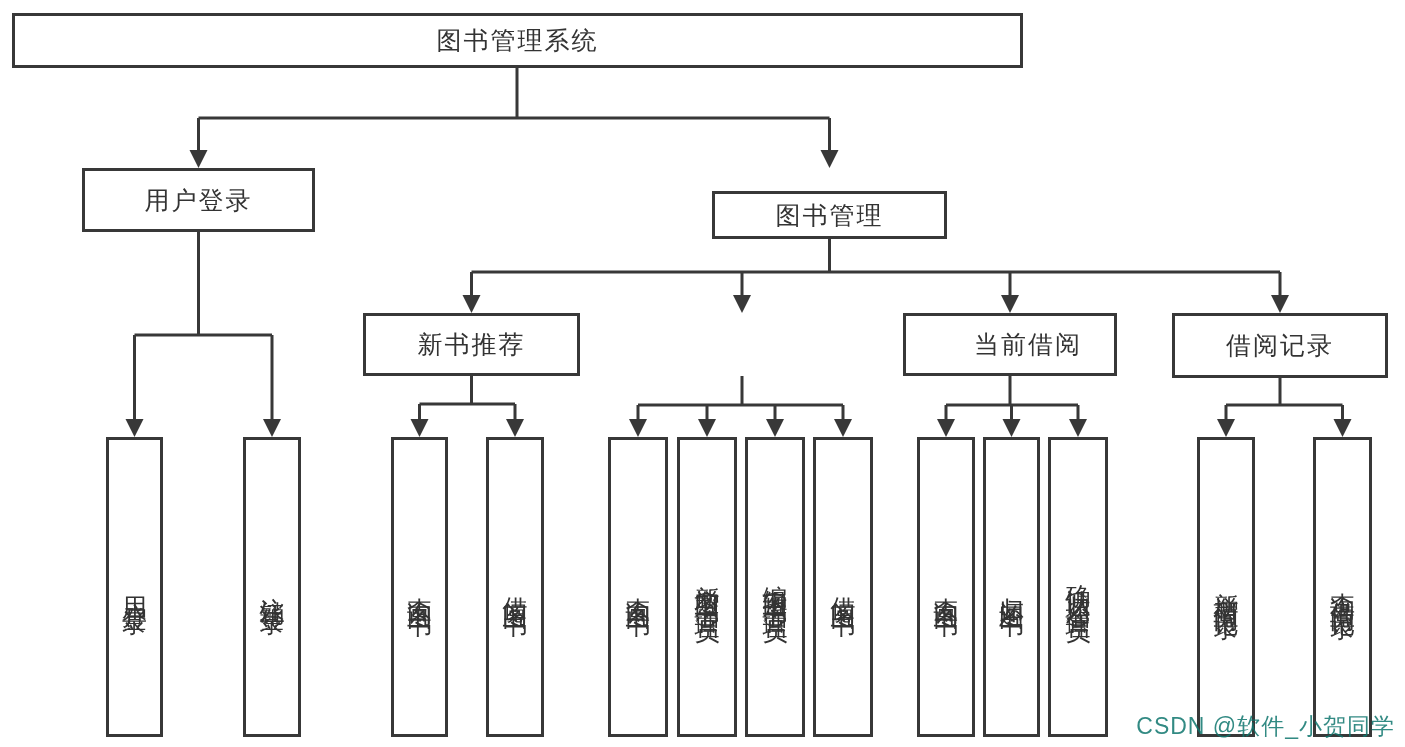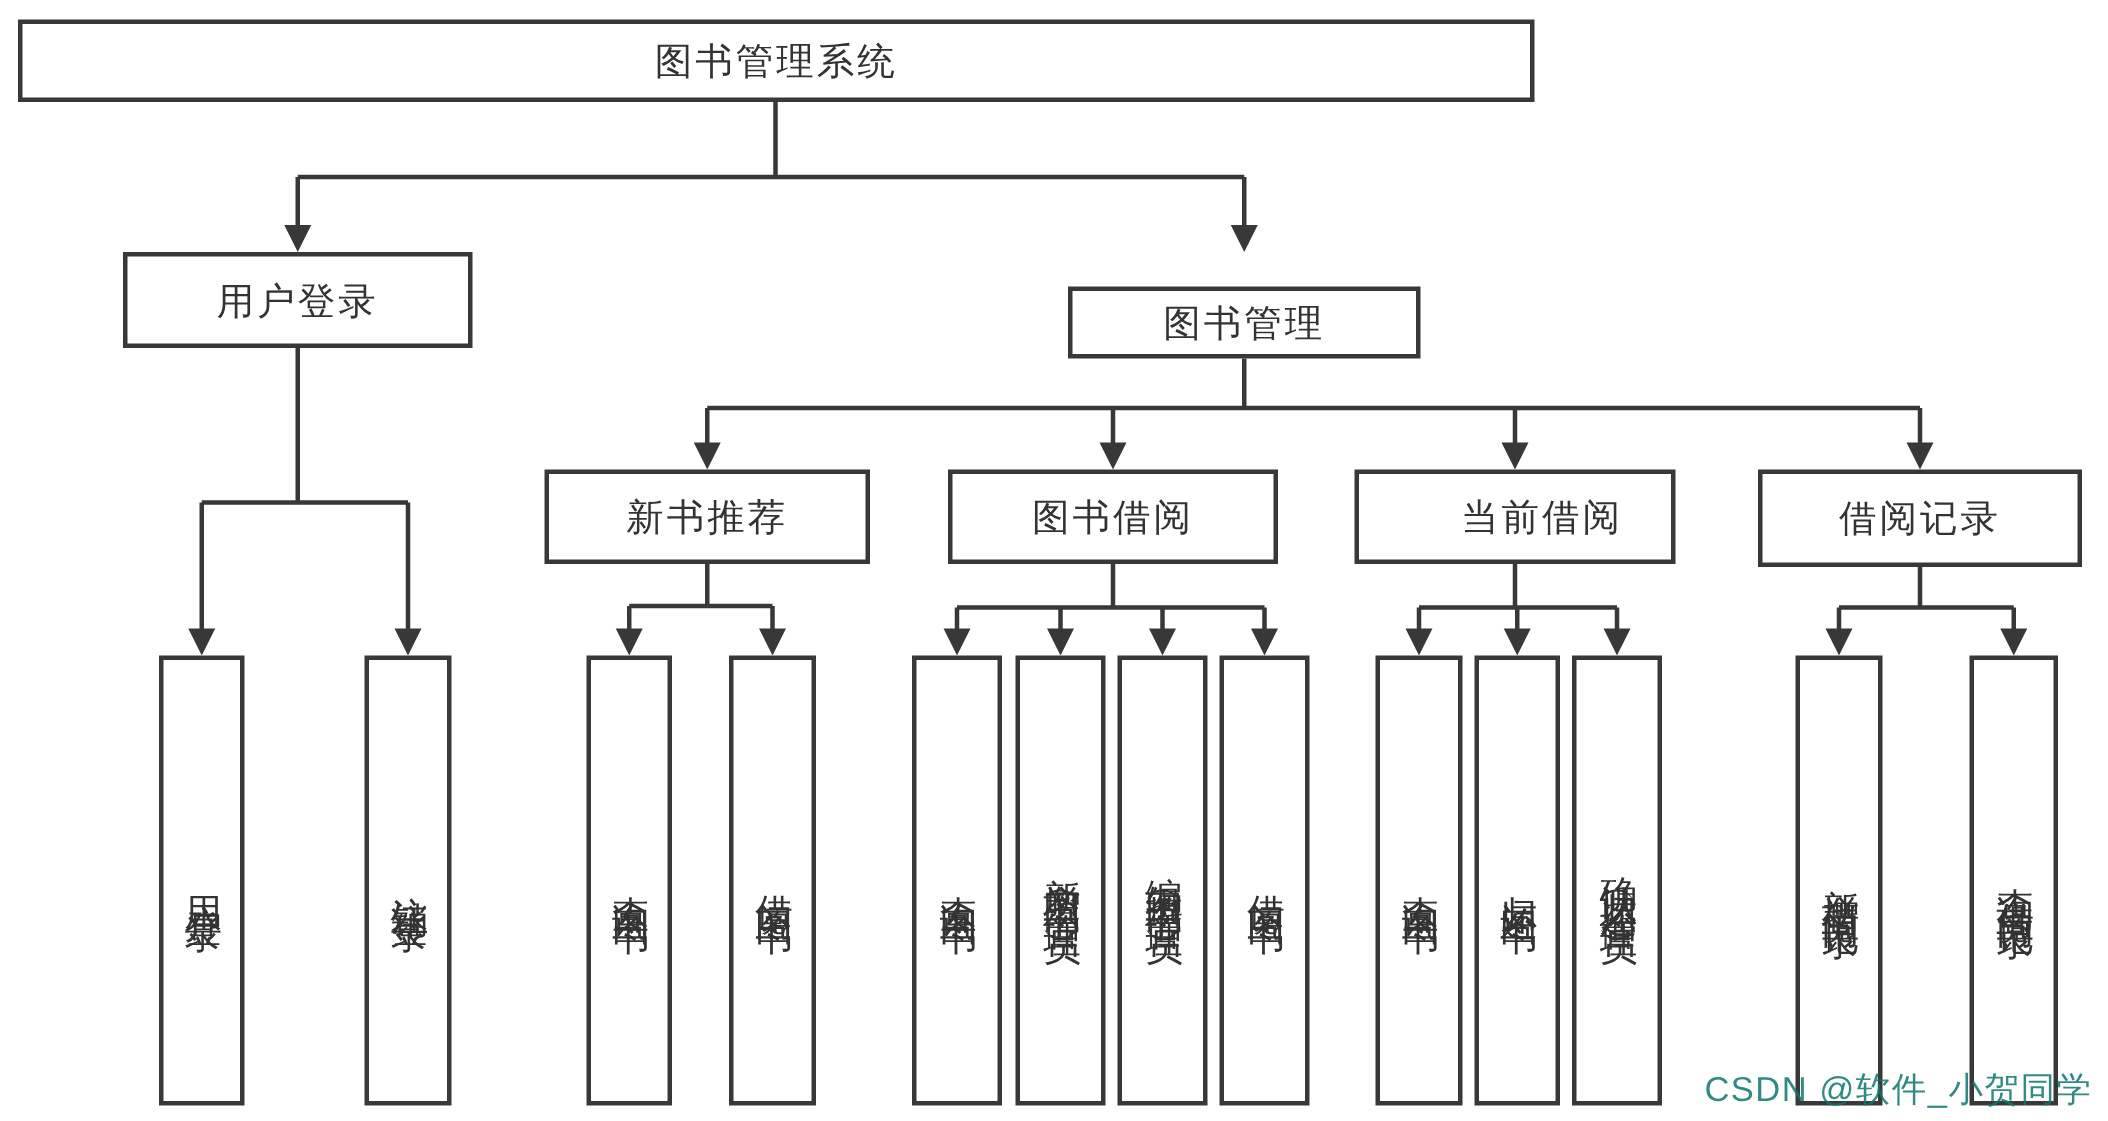--- a/index.html
+++ b/index.html
@@ -100,21 +100,20 @@
       <polygon points="1333.5,419 1351.5,419 1342.5,437"></polygon>
     </g>
   </svg>
 
   <div class="box hlabel" style="left:12px; top:13px; width:1011px; height:55px;">图书管理系统</div>
 
   <div class="box hlabel" style="left:82px; top:168px; width:233px; height:64px;">用户登录</div>
   <div class="box hlabel" style="left:712px; top:168px; width:235px; height:48px;margin-top:23px;">图书管理</div>
 
   <div class="box hlabel" style="left:363px; top:313px; width:217px; height:63px;">新书推荐</div>
-  <div class="box hlabel" style="left:632px; top:313px; width:220px; height:63px;">图书借阅</div>
   <div class="box hlabel" style="left:903px; top:313px; width:214px; height:63px;padding-left:36px;">当前借阅</div>
   <div class="box hlabel" style="left:1172px; top:313px; width:216px; height:65px;">借阅记录</div>
 
   <div class="box leaf" style="left:106px; width:57px;">
     <span class="vtext">用户登录</span>
   </div>
   <div class="box leaf" style="left:243px; width:58px;">
     <span class="vtext">注销登录</span>
   </div>
 

